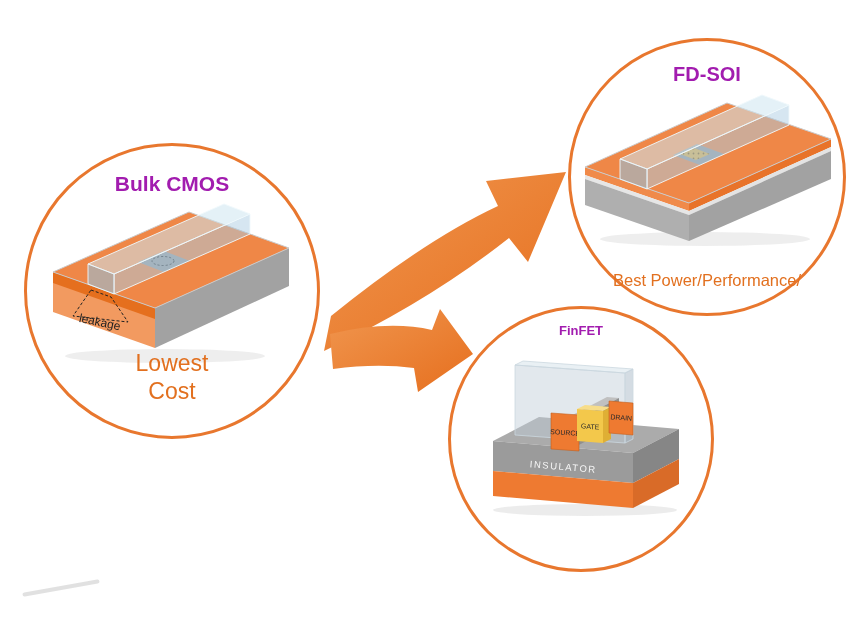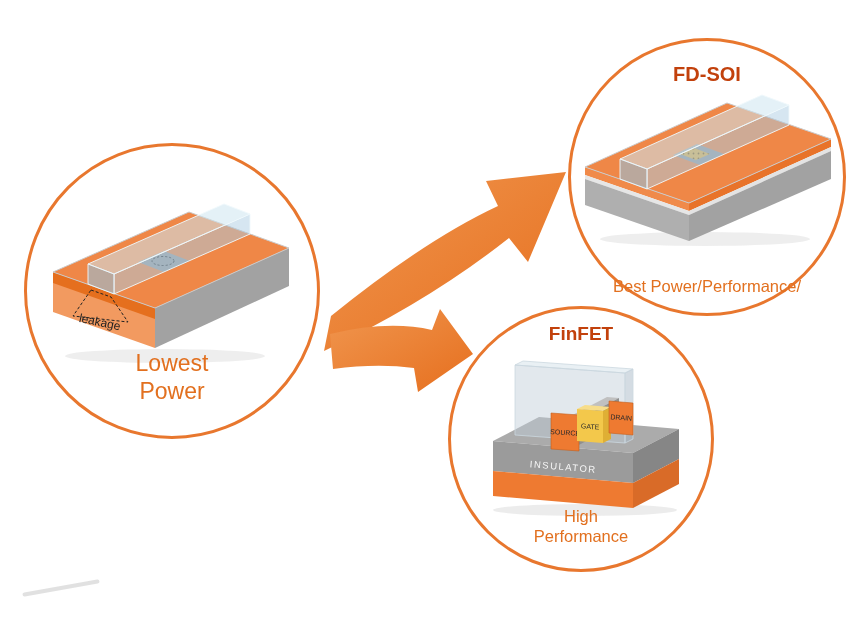--- a/index.html
+++ b/index.html
@@ -3,36 +3,36 @@
 <meta charset="utf-8">
 <style>
   * { margin:0; padding:0; box-sizing:border-box; }
   html,body { background:#ffffff; }
   body { font-family:"Liberation Sans","DejaVu Sans",sans-serif; color:#1a1a1a; }
   .canvas { position:relative; width:853px; height:625px; background:#fff; overflow:hidden; }
 
   .arrow-layer { position:absolute; inset:0; z-index:1; pointer-events:none; }
 
   .node-circle { position:absolute; border:3px solid #E8772E; border-radius:50%; background:#fff; z-index:2; }
-  .node-title  { position:absolute; left:0; width:100%; text-align:center; font-weight:bold; color:#c2410c; }
+  .node-title  { position:absolute; left:0; width:100%; text-align:center; font-weight:bold; color:#a21caf; }
   .node-caption{ position:absolute; left:0; width:100%; text-align:center; color:#E2701F; line-height:1.25; }
   .chip-svg { position:absolute; }
 
   #bulk-circle  { left:24px;  top:143px; width:296px; height:296px; }
   #bulk-title   { top:26px; font-size:21px; }
   #bulk-chip    { left:16px; top:52px; width:256px; height:168px; }
   #bulk-caption { bottom:30px; font-size:23px; }
 
   #fdsoi-circle  { left:568px; top:38px; width:278px; height:278px; }
   #fdsoi-title   { top:22px; font-size:20px; }
   #fdsoi-chip    { left:6px; top:46px; width:262px; height:162px; }
-  #fdsoi-caption { bottom:16px; font-size:16.5px; }
+  #fdsoi-caption { bottom:22px; font-size:16.5px; }
 
   #finfet-circle  { left:448px; top:306px; width:266px; height:266px; }
-  #finfet-title   { top:14px; font-size:19px; }
+  #finfet-title   { top:14px; font-size:13px; }
   #finfet-chip    { left:26px; top:40px; width:214px; height:168px; }
   #finfet-caption { bottom:22px; font-size:16.5px; }
 
   .smudge { position:absolute; left:22px; top:586px; width:78px; height:4px;
             background:#d9d9d9; border-radius:3px; transform:rotate(-10deg);
             opacity:.8; z-index:0; }
 
   svg text { font-family:"Liberation Sans","DejaVu Sans",sans-serif; }
   .lbl-small { font-size:7px; fill:#2b2b2b; }
 </style>
@@ -46,20 +46,21 @@
       <linearGradient id="arrowGrad" x1="0" y1="0" x2="1" y2="1">
         <stop offset="0" stop-color="#F0964F"></stop>
         <stop offset="1" stop-color="#E66F1E"></stop>
       </linearGradient>
     </defs>
     <path d="M 331 316 Q 425 240 498 206 L 486 181 L 566 172 L 528 262 L 509 238 Q 428 302 324 351 Z" fill="url(#arrowGrad)"></path>
     <path d="M 330 334 Q 388 320 432 330 L 440 309 L 473 354 L 418 392 L 414 368 Q 377 363 333 369 Z" fill="url(#arrowGrad)"></path>
   </svg>
 
   <div class="node-circle" id="bulk-circle">
+    <div class="node-title" id="bulk-title">Bulk CMOS</div>
 
     <svg class="chip-svg" id="bulk-chip" viewBox="0 0 256 168">
       <ellipse cx="122" cy="158" rx="100" ry="7" fill="#e3e3e3" opacity="0.6"></ellipse>
       <g>
         <polygon points="112,110 246,50 246,88 112,150" fill="#a2a2a2"></polygon>
         <polygon points="10,74 112,110 112,150 10,114" fill="#F29A60"></polygon>
         <polygon points="10,74 112,110 112,121 10,85" fill="#E56F1E"></polygon>
         <polygon points="10,74 146,14 246,50 112,110" fill="#EF8747" stroke="#c9c9c9" stroke-width="1"></polygon>
         <polygon points="95,64 121,53 147,63 121,74" fill="#9b9b9b"></polygon>
         <ellipse cx="120" cy="63" rx="11" ry="4.5" fill="none" stroke="#333" stroke-width="1" stroke-dasharray="2,2"></ellipse>
@@ -70,21 +71,21 @@
       </g>
       <g stroke="rgba(240,248,252,0.9)" stroke-width="1">
         <polygon points="71,96 207,36 207,16 71,76" fill="rgba(173,206,227,0.5)"></polygon>
         <polygon points="45,66 181,6 207,16 71,76" fill="rgba(206,229,241,0.55)"></polygon>
         <polygon points="45,86 71,96 71,76 45,66" fill="rgba(150,190,215,0.6)"></polygon>
       </g>
     </svg>
 
     <div class="node-caption" id="bulk-caption">
       <div>Lowest</div>
-      <div>Power</div>
+      <div>Cost</div>
     </div>
   </div>
 
   <div class="node-circle" id="fdsoi-circle">
     <div class="node-title" id="fdsoi-title">FD-SOI</div>
 
     <svg class="chip-svg" id="fdsoi-chip" viewBox="0 0 262 162">
       <defs>
         <pattern id="golddots" width="5" height="5" patternUnits="userSpaceOnUse">
           <circle cx="1.5" cy="1.5" r="0.9" fill="#8a6420"></circle>
@@ -147,20 +148,16 @@
         <polygon points="100,60 126,62 126,94 100,92" fill="#F3C84B"></polygon>
         <text class="lbl-small" x="113" y="80" text-anchor="middle" transform="rotate(4 113 80)">GATE</text>
       </g>
       <g>
         <polygon points="132,52 156,54 156,86 132,84" fill="#EE7A31" stroke="#c55f1d" stroke-width="0.6"></polygon>
         <text class="lbl-small" x="144" y="71" text-anchor="middle" transform="rotate(4 144 71)">DRAIN</text>
       </g>
       <text x="86" y="121" font-size="9.5" fill="#f7f7f7" letter-spacing="1.5" text-anchor="middle" transform="rotate(4.9 86 121)">INSULATOR</text>
     </svg>
 
-    <div class="node-caption" id="finfet-caption">
-      <div>High</div>
-      <div>Performance</div>
-    </div>
   </div>
 
   <div class="smudge"></div>
 </div>
 
 </body></html>

